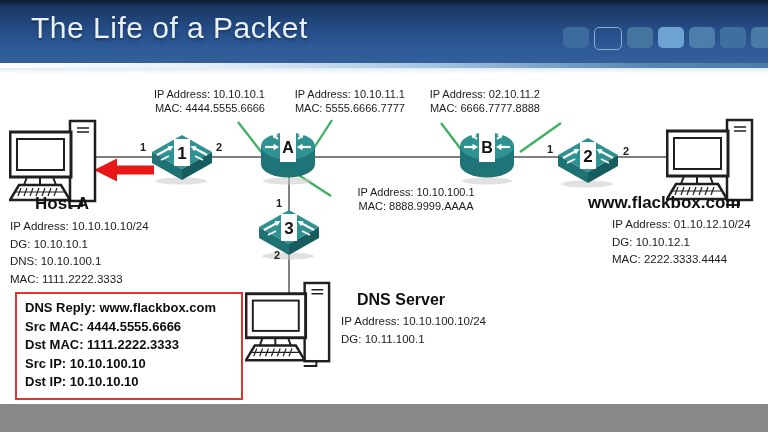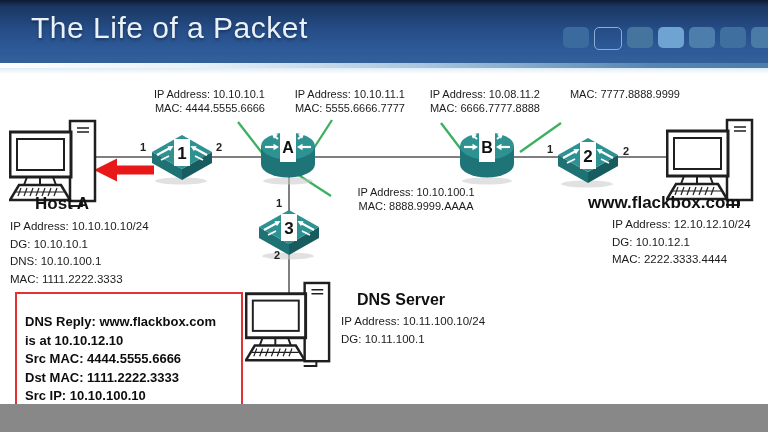--- a/index.html
+++ b/index.html
@@ -38,21 +38,21 @@
   .device { position:absolute; z-index:2; }
   svg text { font-family:"Liberation Sans","DejaVu Sans",sans-serif; }
   .iflabel { position:absolute; z-index:3; width:140px; text-align:right;
              font-size:11px; line-height:13.5px; color:#1b1b1b; white-space:nowrap; }
   .iflabel.leftalign { text-align:center; width:160px; }
   .nodename { position:absolute; z-index:3; font-weight:bold; font-size:17px; color:#111; white-space:nowrap; }
   .details  { position:absolute; z-index:3; font-size:11.5px; line-height:17.5px; color:#1b1b1b; white-space:nowrap; }
   .port { position:absolute; z-index:3; font-size:11px; font-weight:bold; color:#222; }
   .packet-box {
     position:absolute; z-index:3; left:15px; top:292px; width:208px;
-    border:2px solid #e23333; background:#fff; padding:19px 8px 6px 8px;
+    border:2px solid #e23333; background:#fff; padding:5px 8px 6px 8px;
     font-size:13px; font-weight:bold; line-height:18.5px; color:#0d0d0d; white-space:nowrap;
   }
 </style>
 </head>
 <body>
 
 <div class="stage">
 
   <div class="header">
     <div class="header-title">The Life of a Packet</div>
@@ -203,54 +203,52 @@
 
   <div class="iflabel" style="left:125px;top:88px">
     <div>IP Address: 10.10.10.1</div>
     <div>MAC: 4444.5555.6666</div>
   </div>
   <div class="iflabel" style="left:265px;top:88px">
     <div>IP Address: 10.10.11.1</div>
     <div>MAC: 5555.6666.7777</div>
   </div>
   <div class="iflabel" style="left:400px;top:88px">
-    <div>IP Address: 10.08.11.2</div>
+    <div>IP Address: 02.10.11.2</div>
     <div>MAC: 6666.7777.8888</div>
   </div>
   <div class="iflabel" style="left:540px;top:88px">
-    <div>MAC: 7777.8888.9999</div>
   </div>
   <div class="iflabel leftalign" style="left:336px;top:186px">
     <div>IP Address: 10.10.100.1</div>
     <div>MAC: 8888.9999.AAAA</div>
   </div>
 
   <div class="nodename" style="left:35px;top:194px">Host A</div>
   <div class="details" style="left:10px;top:218px">
     <div>IP Address: 10.10.10.10/24</div>
     <div>DG: 10.10.10.1</div>
     <div>DNS: 10.10.100.1</div>
     <div>MAC: 1111.2222.3333</div>
   </div>
 
   <div class="nodename" style="left:588px;top:193px">www.flackbox.com</div>
   <div class="details" style="left:612px;top:216px">
-    <div>IP Address: 12.10.12.10/24</div>
+    <div>IP Address: 01.10.12.10/24</div>
     <div>DG: 10.10.12.1</div>
     <div>MAC: 2222.3333.4444</div>
   </div>
 
   <div class="nodename" style="left:357px;top:291px;font-size:16px">DNS Server</div>
   <div class="details" style="left:341px;top:313px">
-    <div>IP Address: 10.11.100.10/24</div>
+    <div>IP Address: 10.10.100.10/24</div>
     <div>DG: 10.11.100.1</div>
   </div>
 
   <div class="packet-box">
     <div>DNS Reply: www.flackbox.com</div>
-    <div>is at 10.10.12.10</div>
     <div>Src MAC: 4444.5555.6666</div>
     <div>Dst MAC: 1111.2222.3333</div>
     <div>Src IP: 10.10.100.10</div>
     <div>Dst IP: 10.10.10.10</div>
   </div>
 
 </div>
 
 </body></html>

